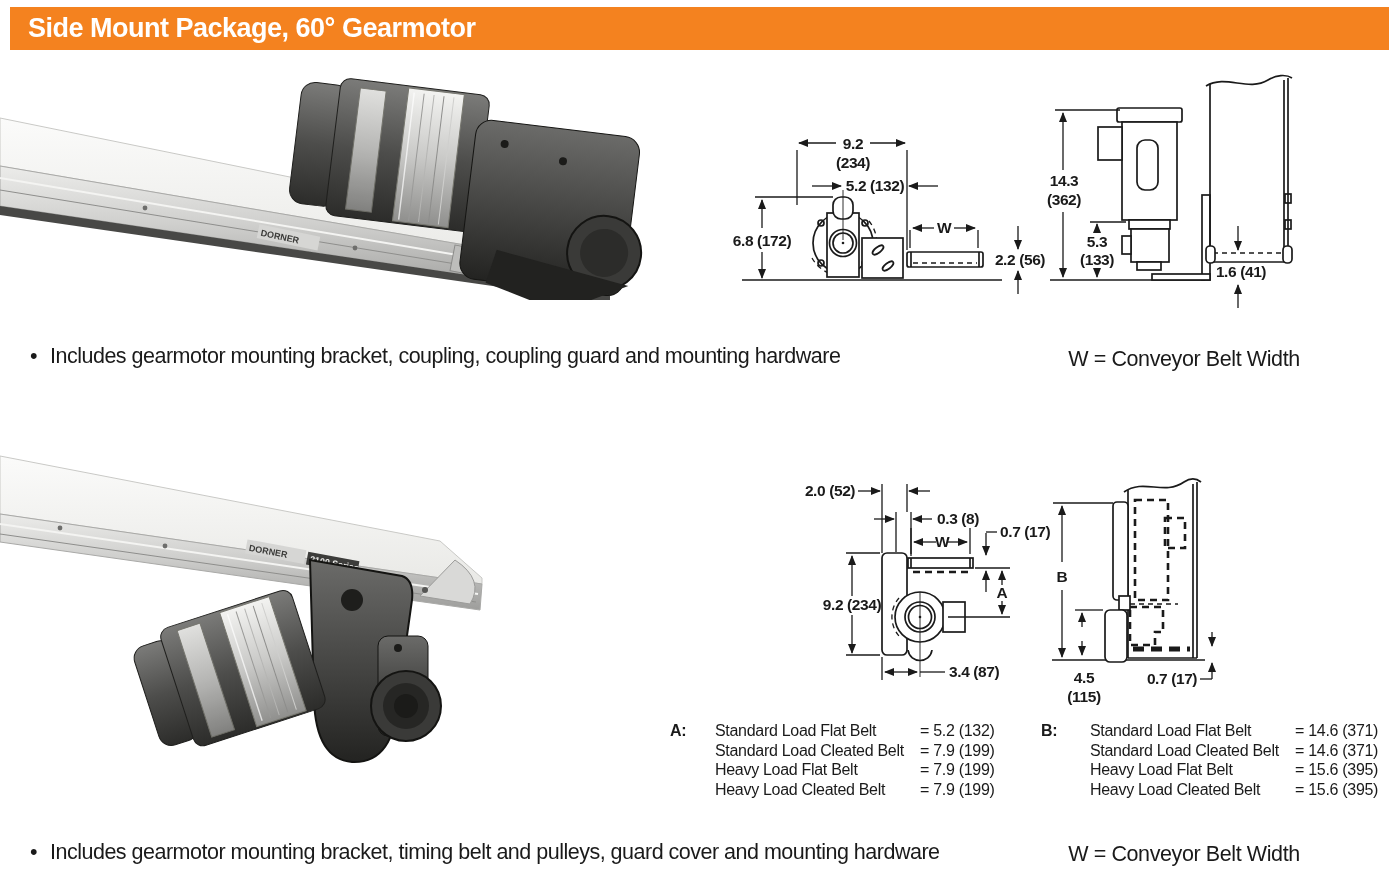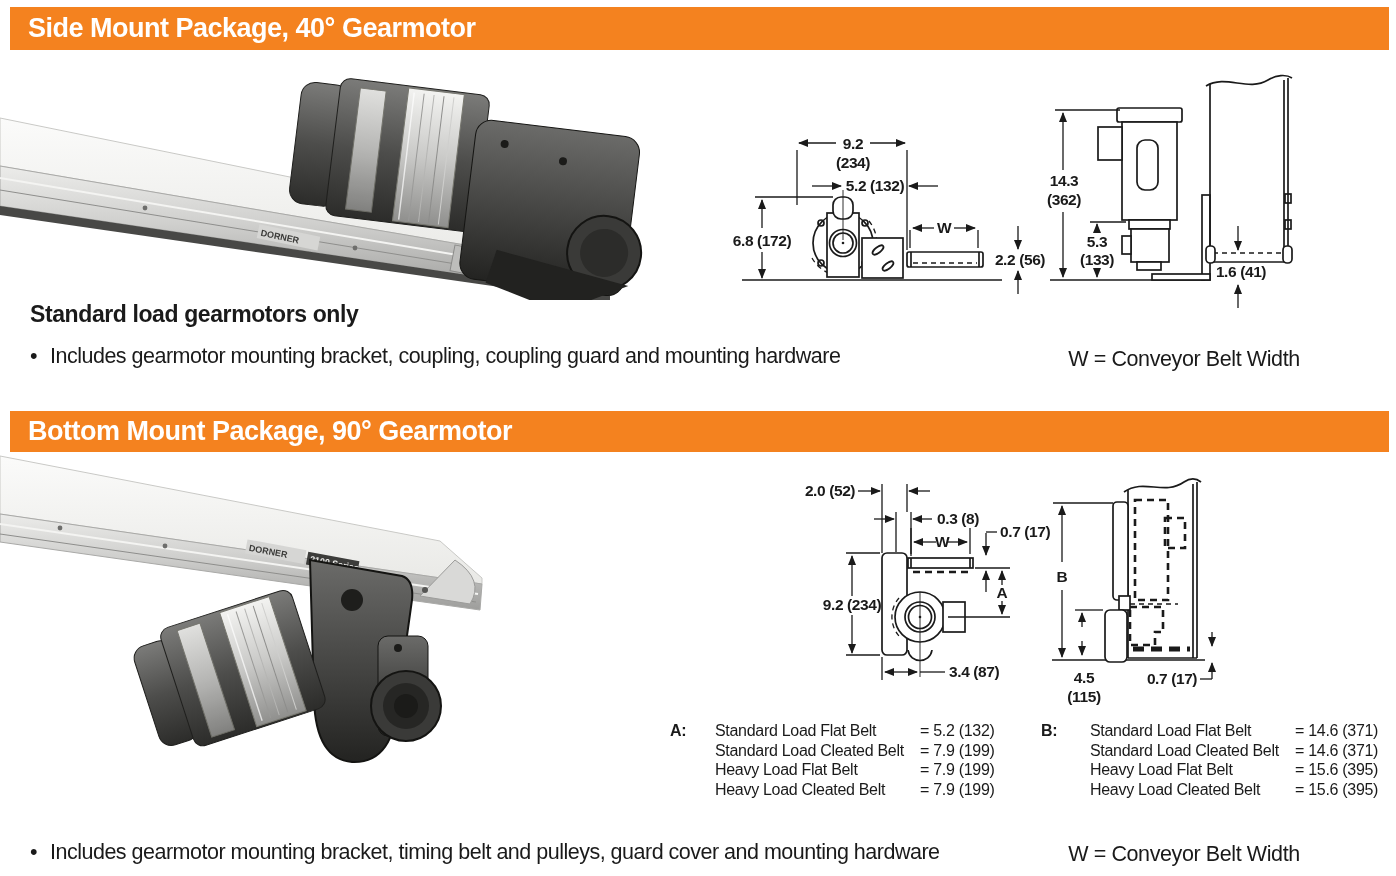--- a/index.html
+++ b/index.html
@@ -61,21 +61,21 @@
           <stop offset="1" stop-color="#8f8f8d"></stop>
       </linearGradient>
       <linearGradient id="gearg" x1="0" y1="0" x2="0" y2="1">
         <stop offset="0" stop-color="#6b6b69"></stop>
           <stop offset="1" stop-color="#232321"></stop>
       </linearGradient>
     </defs>
   </svg>
 
   <div class="bar" style="top:7px">
-    <span>Side Mount Package, 40° Gearmotor</span>
+    <span>Side Mount Package, 60° Gearmotor</span>
   </div>
 
   <svg class="ph" style="left:0;top:58px" width="690" height="242" viewBox="0 58 690 242">
     <g>
       <polygon points="0,118 560,232 612,264 612,270 0,166" fill="url(#beltg)" stroke="#c9c9c6" stroke-width="1"></polygon>
       <polygon points="0,166 612,270 610,296 0,206" fill="url(#metal)" stroke="#a9a9a7" stroke-width="1"></polygon>
       <polygon points="0,206 610,296 610,303 0,215" fill="#484846"></polygon>
       <line x1="0" y1="178" x2="606" y2="280" stroke="#f4f4f2" stroke-width="2"></line>
       <line x1="0" y1="190" x2="604" y2="288" stroke="#8e8e8c" stroke-width="1"></line>
       <circle cx="145" cy="208" r="2.4" fill="#6e6e6c"></circle>
@@ -192,31 +192,27 @@
       <line class="dim" x1="1097" y1="233" x2="1097" y2="224" marker-end="url(#ah)"></line>
       <line class="dim" x1="1097" y1="268" x2="1097" y2="277" marker-end="url(#ah)"></line>
       <text class="dt" x="1097" y="247">5.3</text>
       <text class="dt" x="1097" y="265">(133)</text>
       <line class="dim" x1="1238" y1="226" x2="1238" y2="250" marker-end="url(#ah)"></line>
       <line class="dim" x1="1238" y1="308" x2="1238" y2="285" marker-end="url(#ah)"></line>
       <text class="dt" x="1241" y="277">1.6 (41)</text>
     </g>
   </svg>
 
-  <div class="subhead">Standard load gearmotors only</div>
 
   <div class="bullet-line" style="top:344px">
     <span class="bullet-dot">•</span>
     <span class="bullet-text">Includes gearmotor mounting bracket, coupling, coupling guard and mounting hardware</span>
   </div>
   <div class="wnote" style="top:347px">W = Conveyor Belt Width</div>
 
-  <div class="bar" style="top:411px;height:41px;line-height:41px">
-    <span>Bottom Mount Package, 90° Gearmotor</span>
-  </div>
 
   <svg class="ph" style="left:0;top:452px" width="650" height="330" viewBox="0 452 650 330">
     <g>
       <polygon points="0,456 440,541 482,578 482,584 0,514" fill="url(#beltg)" stroke="#c9c9c6" stroke-width="1"></polygon>
       <polygon points="0,514 482,584 480,610 0,542" fill="url(#metal)" stroke="#a9a9a7" stroke-width="1"></polygon>
       <line x1="0" y1="524" x2="478" y2="594" stroke="#f4f4f2" stroke-width="2"></line>
       <line x1="0" y1="534" x2="476" y2="602" stroke="#8e8e8c" stroke-width="1"></line>
       <path d="M455,560 Q485,580 470,604 L420,596 Z" fill="#d9d9d7" stroke="#9c9c9a"></path>
       <circle cx="60" cy="528" r="2.4" fill="#6e6e6c"></circle>
       <circle cx="165" cy="546" r="2.4" fill="#6e6e6c"></circle>

